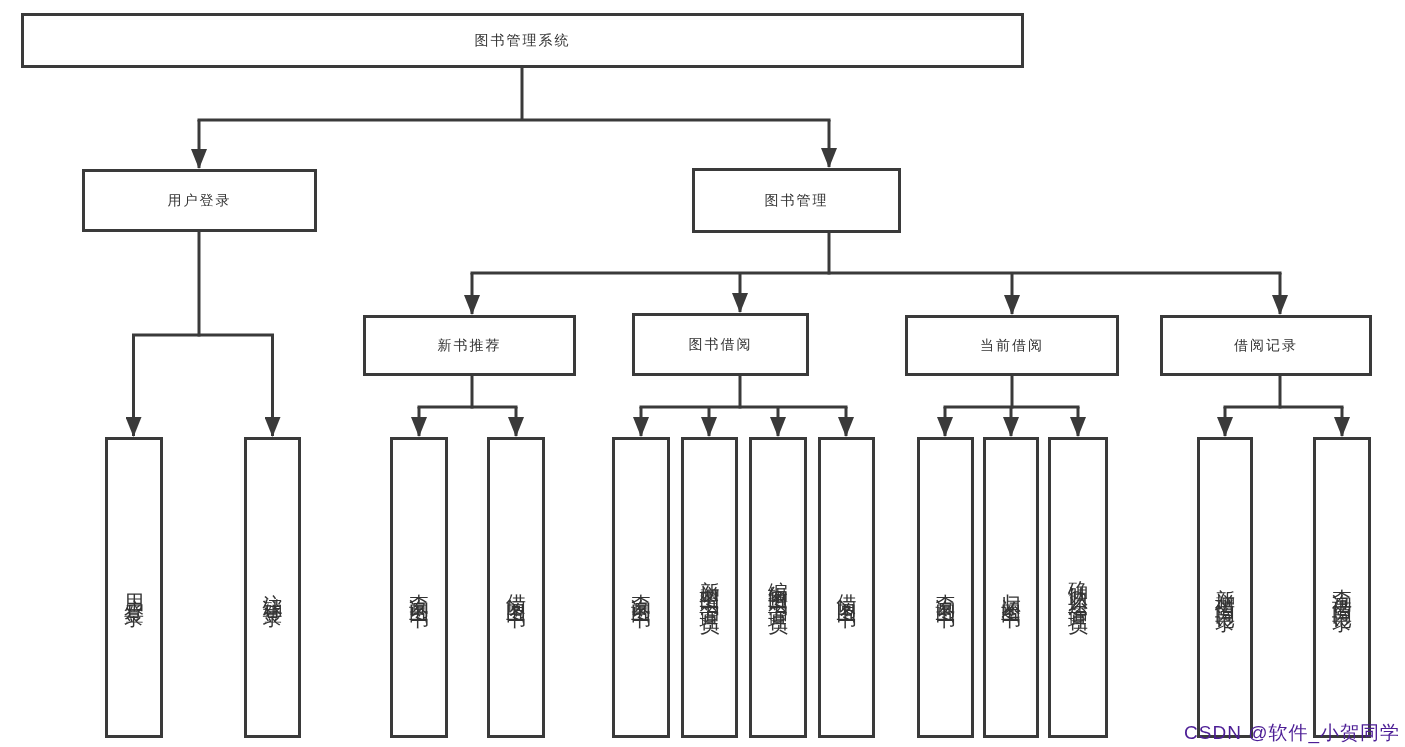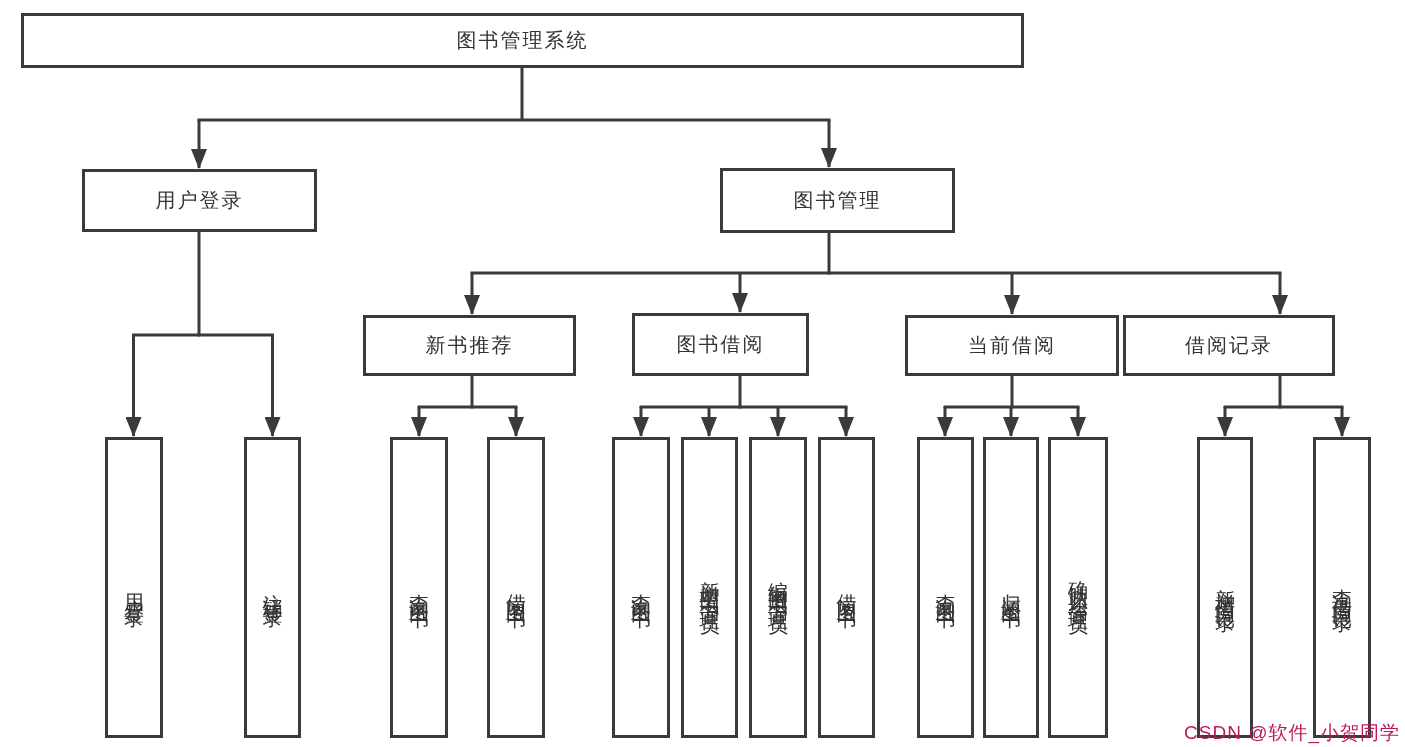--- a/index.html
+++ b/index.html
@@ -4,29 +4,29 @@
 <style>
   html,body{margin:0;padding:0;background:#ffffff;}
   .canvas{
     position:relative;width:1405px;height:747px;background:#ffffff;
     font-family:"Liberation Sans",sans-serif;overflow:hidden;
   }
   .connectors{position:absolute;left:0;top:0;z-index:0;}
   .node{
     position:absolute;box-sizing:border-box;border:3px solid #3a3a3a;background:#ffffff;
     display:flex;align-items:center;justify-content:center;
-    color:#333333;font-size:20px;letter-spacing:2px;text-align:center;z-index:1;
+    color:#333333;font-size:14px;letter-spacing:2px;text-align:center;z-index:1;
   }
   .vert{
     writing-mode:vertical-rl;text-orientation:mixed;
     letter-spacing:5px;line-height:1.15;font-size:20px;
   }
   .watermark{
     position:absolute;right:5px;bottom:1px;z-index:5;
-    font-size:19px;color:#be185d;letter-spacing:1px;white-space:nowrap;
+    font-size:19px;color:#4c1d95;letter-spacing:1px;white-space:nowrap;
   }
 </style>
 </head>
 <body>
 
 <div class="canvas">
 
   <svg class="connectors" width="1405" height="747" viewBox="0 0 1405 747">
     <defs>
       <marker id="ah" markerUnits="userSpaceOnUse" markerWidth="20" markerHeight="16" viewBox="0 0 20 16" refX="19" refY="8" orient="auto">
@@ -87,26 +87,26 @@
         <line x1="1223.5" y1="407" x2="1343.5" y2="407"></line>
         <line x1="1225" y1="407" x2="1225" y2="436" marker-end="url(#ah)"></line>
         <line x1="1342" y1="407" x2="1342" y2="436" marker-end="url(#ah)"></line>
       </g>
     </g>
   </svg>
 
   <div class="node" style="left:21px;top:13px;width:1003px;height:55px">图书管理系统</div>
 
   <div class="node" style="left:82px;top:169px;width:235px;height:63px">用户登录</div>
-  <div class="node" style="left:720px;top:168px;width:235px;height:65px">图书管理</div>
+  <div class="node" style="left:692px;top:168px;width:209px;height:65px">图书管理</div>
 
   <div class="node" style="left:363px;top:315px;width:213px;height:61px">新书推荐</div>
   <div class="node" style="left:632px;top:313px;width:177px;height:63px">图书借阅</div>
   <div class="node" style="left:905px;top:315px;width:214px;height:61px">当前借阅</div>
-  <div class="node" style="left:1123px;top:315px;width:212px;height:61px">借阅记录</div>
+  <div class="node" style="left:1160px;top:315px;width:212px;height:61px">借阅记录</div>
 
   <div class="node vert" style="left:105px;top:437px;width:58px;height:301px">用户登录</div>
   <div class="node vert" style="left:244px;top:437px;width:57px;height:301px">注销登录</div>
 
   <div class="node vert" style="left:390px;top:437px;width:58px;height:301px">查询图书</div>
   <div class="node vert" style="left:487px;top:437px;width:58px;height:301px">借阅图书</div>
 
   <div class="node vert" style="left:612px;top:437px;width:58px;height:301px">查询图书</div>
   <div class="node vert" style="left:681px;top:437px;width:57px;height:301px">新增图书（管理员）</div>
   <div class="node vert" style="left:749px;top:437px;width:58px;height:301px">编辑图书（管理员）</div>

